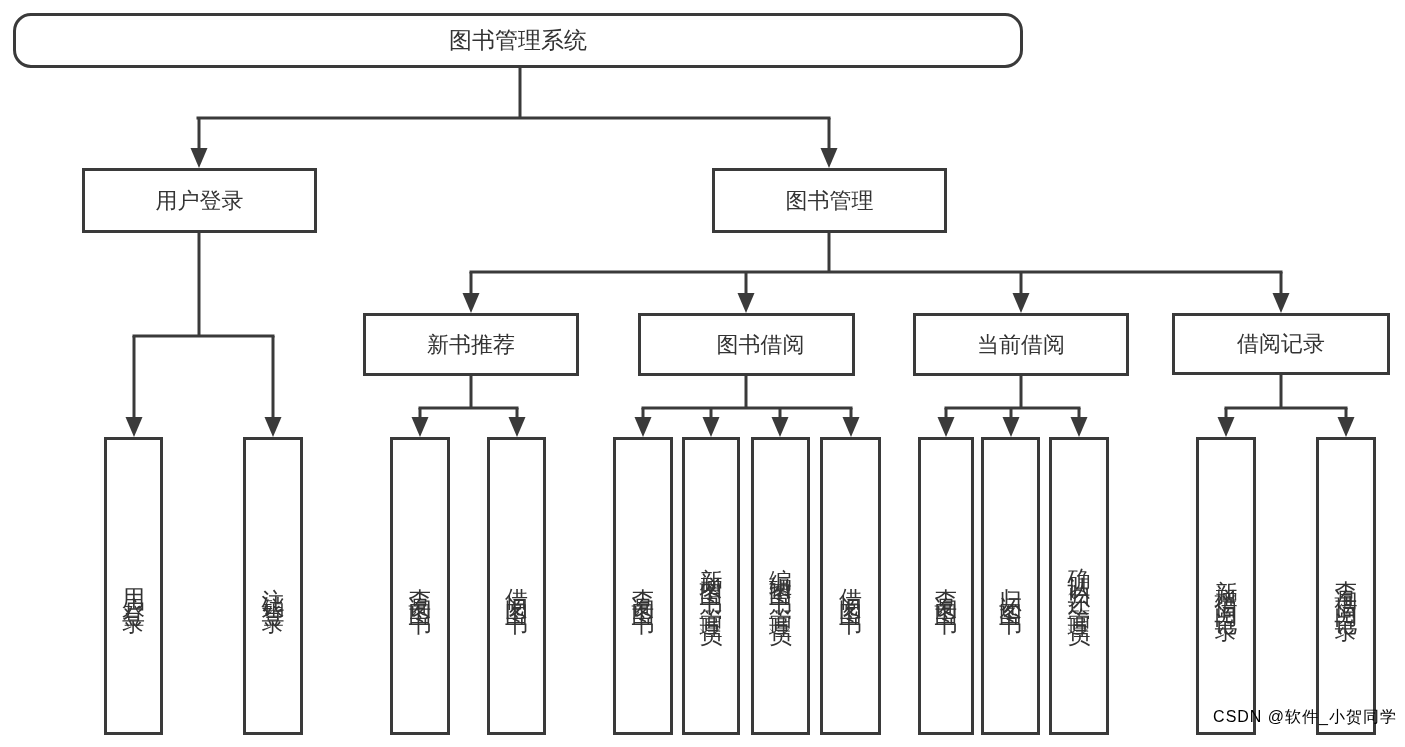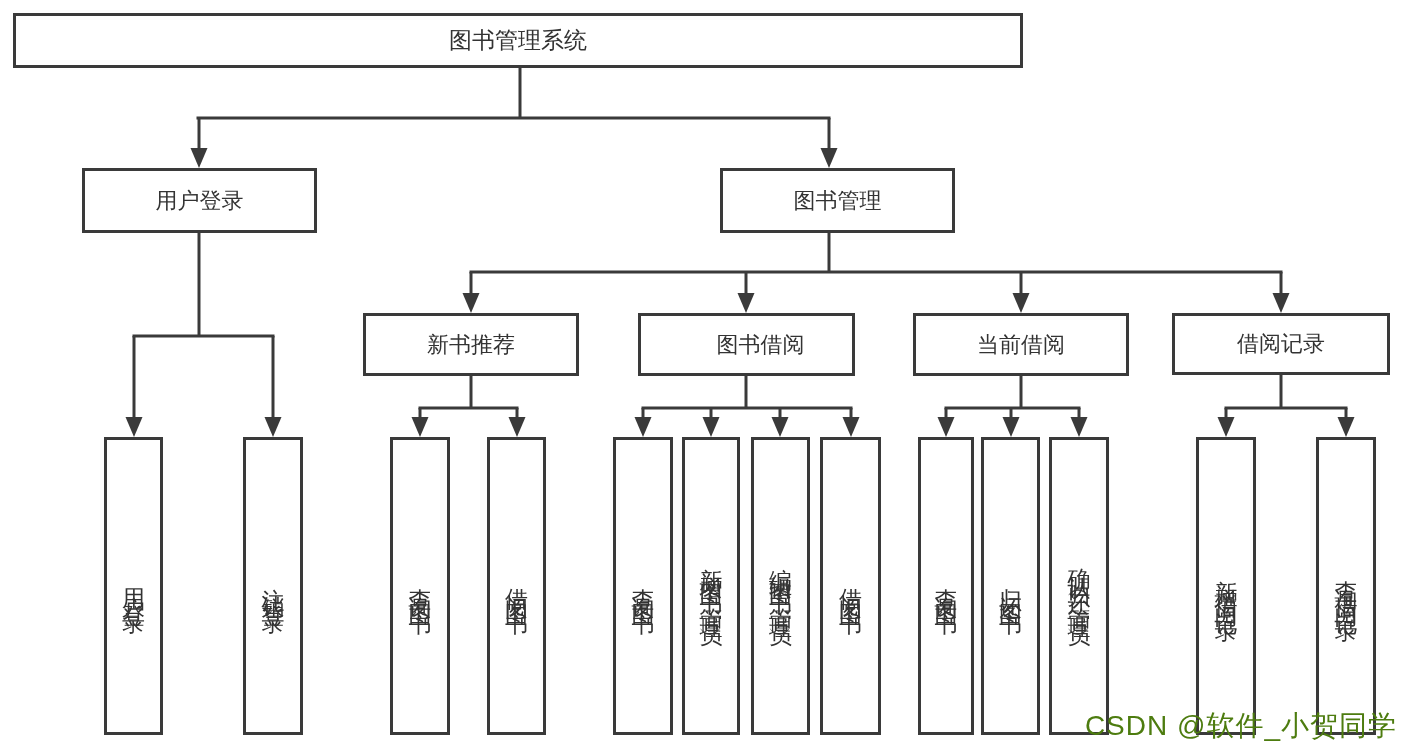--- a/index.html
+++ b/index.html
@@ -36,22 +36,22 @@
     font-size: 23px;
     line-height: 1;
     letter-spacing: 8px;
     color: #333333;
   }
   .watermark {
     position: absolute;
     right: 8px;
     top: 707px;
     z-index: 3;
-    font-size: 28px;
-    color: #4d7c0f;
+    font-size: 16px;
+    color: #000000;
     letter-spacing: 1px;
     white-space: nowrap;
   }
 </style>
 </head>
 <body>
 
 <div class="canvas">
 
   <svg class="connectors" viewBox="0 0 1405 747" xmlns="http://www.w3.org/2000/svg">
@@ -102,28 +102,28 @@
       <line x1="1011" y1="408" x2="1011" y2="419" stroke="#3a3a3a" stroke-width="3"></line>
       <polygon points="1002.5,417 1019.5,417 1011,437" fill="#3a3a3a"></polygon>
       <line x1="1079" y1="408" x2="1079" y2="419" stroke="#3a3a3a" stroke-width="3"></line>
       <polygon points="1070.5,417 1087.5,417 1079,437" fill="#3a3a3a"></polygon>
       <line x1="1226" y1="408" x2="1226" y2="419" stroke="#3a3a3a" stroke-width="3"></line>
       <polygon points="1217.5,417 1234.5,417 1226,437" fill="#3a3a3a"></polygon>
       <line x1="1346" y1="408" x2="1346" y2="419" stroke="#3a3a3a" stroke-width="3"></line>
       <polygon points="1337.5,417 1354.5,417 1346,437" fill="#3a3a3a"></polygon>
     </svg>
 
-  <div class="node" style="left:13px; top:13px; width:1010px; height:55px;">
+  <div class="node" style="left:13px; top:13px; width:1010px; height:55px;border-radius:18px;">
     <span class="hlabel root-label">图书管理系统</span>
   </div>
 
   <div class="node" style="left:82px; top:168px; width:235px; height:65px;">
     <span class="hlabel">用户登录</span>
   </div>
-  <div class="node" style="left:712px; top:168px; width:235px; height:65px;margin-left:8px;">
+  <div class="node" style="left:712px; top:168px; width:235px; height:65px;">
     <span class="hlabel">图书管理</span>
   </div>
 
   <div class="node" style="left:363px; top:313px; width:216px; height:63px;text-align:center;">
     <span class="hlabel">新书推荐</span>
   </div>
   <div class="node" style="left:638px; top:313px; width:217px; height:63px;padding-left:28px;">
     <span class="hlabel">图书借阅</span>
   </div>
   <div class="node" style="left:913px; top:313px; width:216px; height:63px;justify-content:center;">

